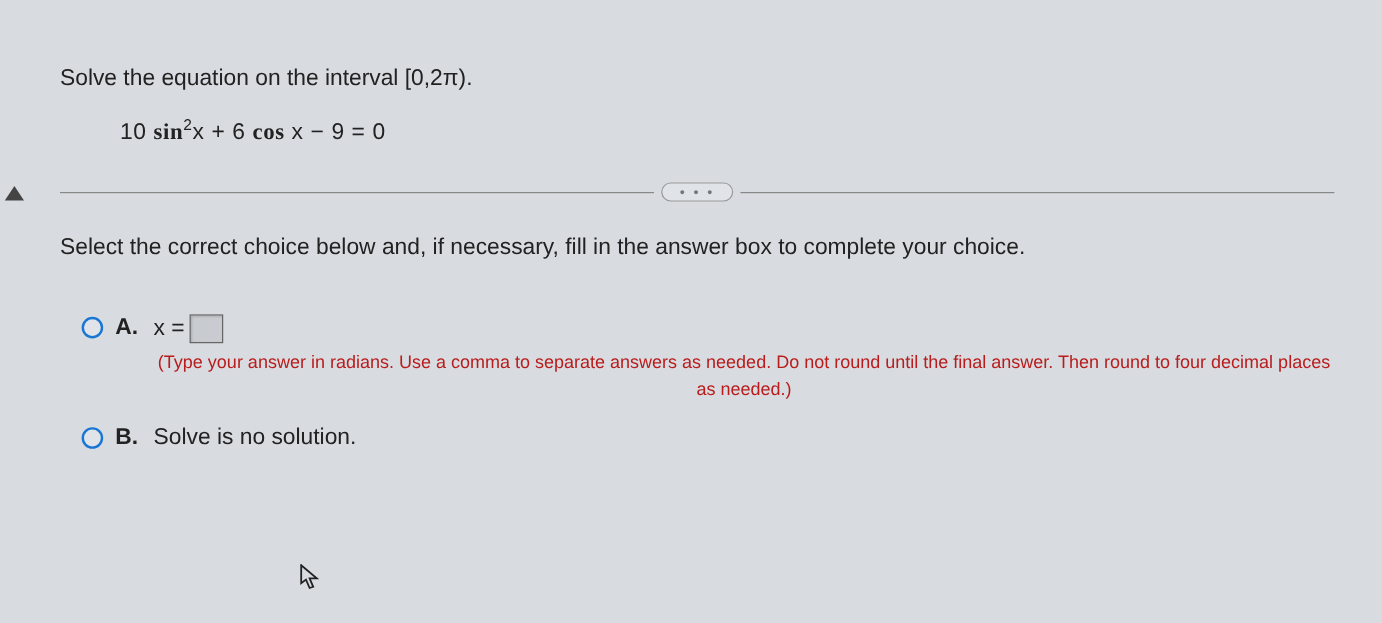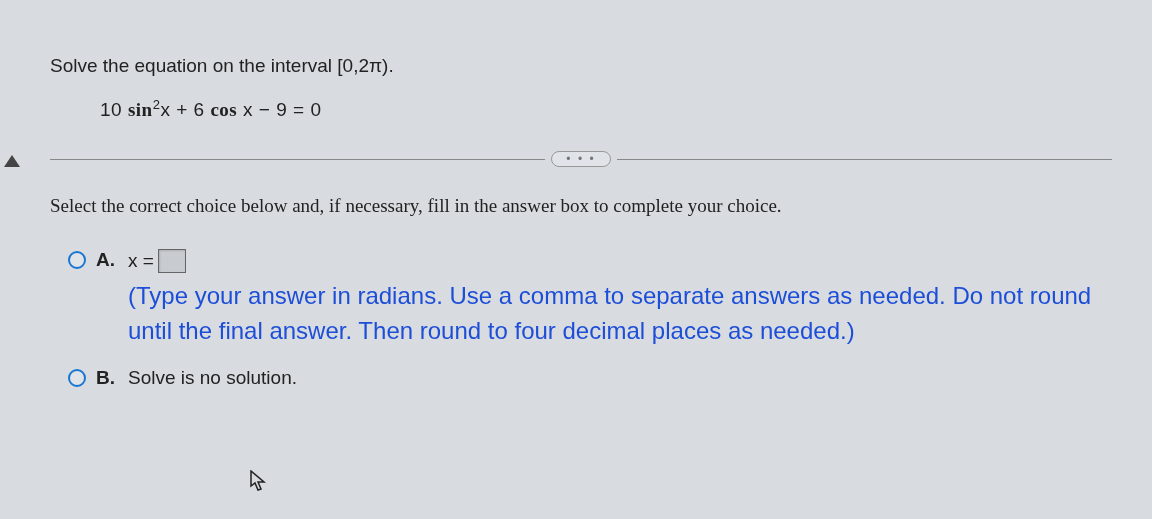--- a/index.html
+++ b/index.html
@@ -56,22 +56,21 @@
       align-items: center;
       justify-content: center;
       font-size: 12px;
       letter-spacing: 2px;
       color: #777;
       cursor: pointer;
       line-height: 10px;
       height: 16px;
     }
     .instruction {
-      margin-bottom: 32px;
-      font-family: Liberation Serif, serif;
+      margin-bottom: 44px;
     }
     .choices {
       margin-left: 18px;
     }
     .choice-row {
       display: flex;
       align-items: flex-start;
       margin-bottom: 18px;
     }
     .radio {
@@ -102,24 +101,25 @@
       width: 28px;
       height: 24px;
       border: 1px solid #666;
       background: #c8ccd0;
       display: inline-block;
       vertical-align: middle;
       cursor: text;
       box-shadow: inset 1px 1px 2px rgba(0,0,0,0.15);
     }
     .hint {
-      font-size: 24px;
+      font-size: 15px;
       margin-top: 6px;
-      color: #1d4ed8;
+      color: #b91c1c;
       line-height: 1.45;
+      text-align: center;
     }
     .scroll-up {
       position: absolute;
       left: 4px;
       top: 155px;
       width: 0;
       height: 0;
       border-left: 8px solid transparent;
       border-right: 8px solid transparent;
       border-bottom: 12px solid #444;

